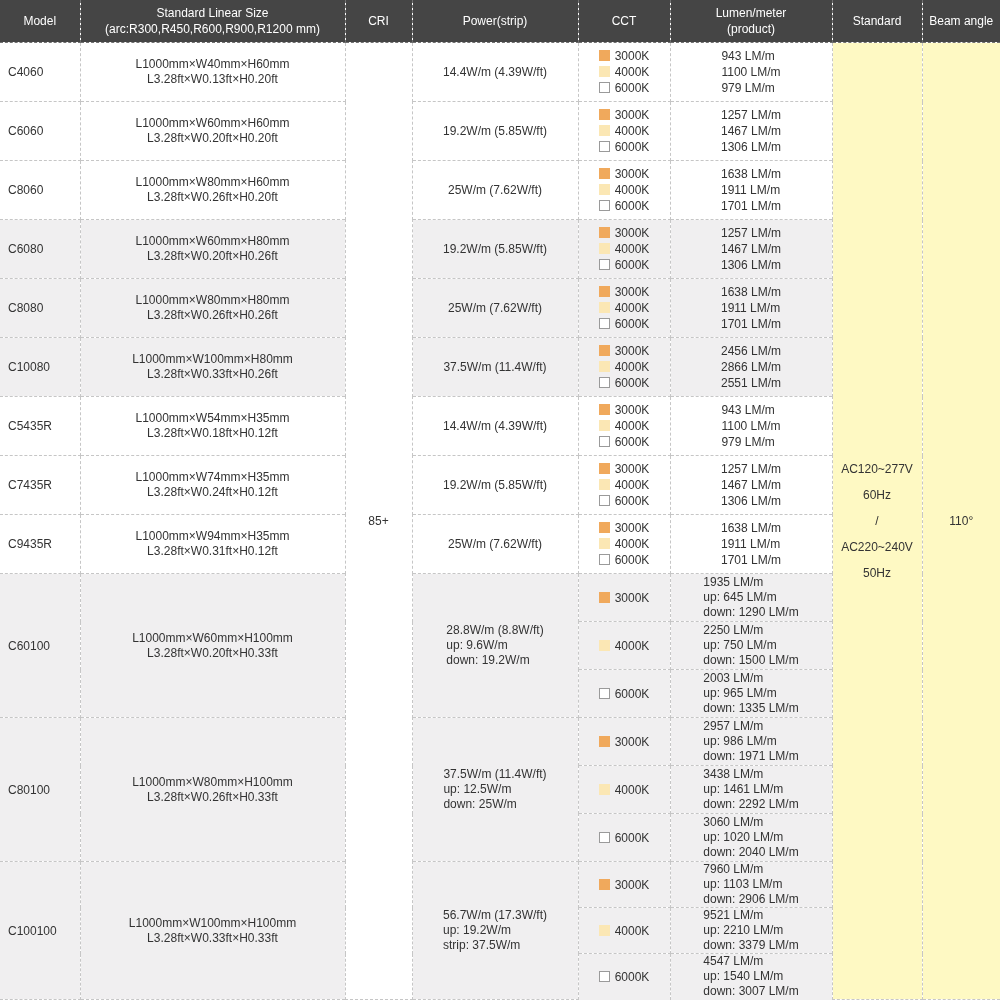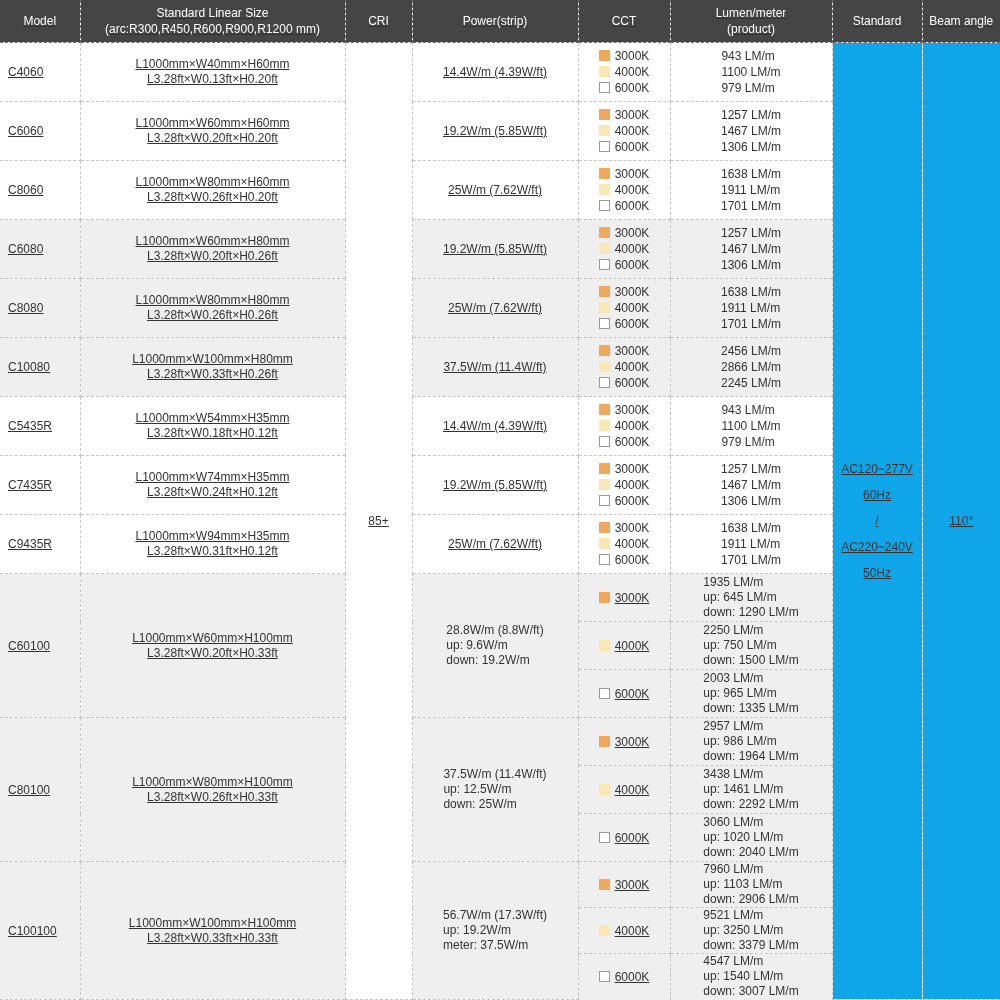--- a/index.html
+++ b/index.html
@@ -1,34 +1,34 @@
 <!DOCTYPE html>
 <html><head>
 <meta charset="utf-8">
 <style>
   html,body{margin:0;padding:0;background:#fff;}
   body{width:1000px;height:1000px;overflow:hidden;
        font-family:"Liberation Sans",sans-serif;font-size:12px;color:#333;}
-  table{width:1000px;border-collapse:collapse;table-layout:fixed;text-decoration:underline;}
+  table{width:1000px;border-collapse:collapse;table-layout:fixed;}
   th,td{border:1px dashed #c6c6c6;padding:0;text-align:center;vertical-align:middle;
         overflow:hidden;}
   thead th{background:#454545;color:#fff;font-weight:400;height:42px;
            border:1px dashed #6f6f6f;border-top:none;line-height:1.35;font-size:12px;}
   tr > *:first-child{border-left:none;}
   tr > *:last-child{border-right:none;}
   tbody tr:last-child td{border-bottom:none;}
   tr.a{background:#ffffff;}
   tr.b{background:#f0eff0;}
   tr.r1{height:59px;}
   tr.r2{height:48px;}
   tr.r3{height:46px;}
   td.model{text-align:left;padding-left:8px;}
   td.size div{line-height:15px;}
   td.cri{background:transparent;}
-  td.volt,td.beam{background:#0ea5e9;}
+  td.volt,td.beam{background:#fef9c3;}
   td.volt div{line-height:26px;}
   .blk{display:inline-block;text-align:left;line-height:16px;}
   .lum .blk,.pw .blk{line-height:15px;}
   .cl{line-height:16px;white-space:nowrap;}
   .sw{display:inline-block;width:11px;height:11px;box-sizing:border-box;
       margin-right:5px;vertical-align:-1px;}
   .sw[data-swatch="2"]{border:1px solid #9a9a9a;}
 </style>
 </head>
 <body>
@@ -176,21 +176,21 @@
         </td>
       <td class="pw">37.5W/m (11.4W/ft)</td>
       <td class="cct"><div class="blk">
         <div class="cl"><span class="sw" data-swatch="0" style="background: rgb(240, 169, 92);"></span><span>3000K</span></div>
         <div class="cl"><span class="sw" data-swatch="1" style="background: rgb(251, 231, 180);"></span><span>4000K</span></div>
         <div class="cl"><span class="sw" data-swatch="2" style="background: rgb(255, 255, 255);"></span><span>6000K</span></div>
       </div></td>
       <td class="lum"><div class="blk" style="line-height:16px">
         <div>2456 LM/m</div>
         <div>2866 LM/m</div>
-        <div>2245 LM/m</div>
+        <div>2551 LM/m</div>
       </div></td>
     </tr>
 
     <tr class="a r1">
       <td class="model">C5435R</td>
       <td class="size">
           <div>L1000mm×W54mm×H35mm</div>
           <div>L3.28ft×W0.18ft×H0.12ft</div>
         </td>
       <td class="pw">14.4W/m (4.39W/ft)</td>
@@ -295,21 +295,21 @@
         <div>37.5W/m (11.4W/ft)</div>
         <div>up: 12.5W/m</div>
         <div>down: 25W/m</div>
       </div></td>
       <td class="cct">
           <div class="cl"><span class="sw" data-swatch="0" style="background: rgb(240, 169, 92);"></span><span>3000K</span></div>
         </td>
       <td class="lum"><div class="blk">
         <div>2957 LM/m</div>
         <div>up: 986 LM/m</div>
-        <div>down: 1964 LM/m</div>
+        <div>down: 1971 LM/m</div>
       </div></td>
     </tr>
     <tr class="b r2">
       <td class="cct">
           <div class="cl"><span class="sw" data-swatch="1" style="background: rgb(251, 231, 180);"></span><span>4000K</span></div>
         </td>
       <td class="lum"><div class="blk">
         <div>3438 LM/m</div>
         <div>up: 1461 LM/m</div>
         <div>down: 2292 LM/m</div>
@@ -328,38 +328,38 @@
 
     <tr class="b r3">
       <td class="model" rowspan="3">C100100</td>
       <td class="size" rowspan="3">
           <div>L1000mm×W100mm×H100mm</div>
           <div>L3.28ft×W0.33ft×H0.33ft</div>
         </td>
       <td class="pw" rowspan="3"><div class="blk">
         <div>56.7W/m (17.3W/ft)</div>
         <div>up: 19.2W/m</div>
-        <div>meter: 37.5W/m</div>
+        <div>strip: 37.5W/m</div>
       </div></td>
       <td class="cct">
           <div class="cl"><span class="sw" data-swatch="0" style="background: rgb(240, 169, 92);"></span><span>3000K</span></div>
         </td>
       <td class="lum"><div class="blk">
         <div>7960 LM/m</div>
         <div>up: 1103 LM/m</div>
         <div>down: 2906 LM/m</div>
       </div></td>
     </tr>
     <tr class="b r3">
       <td class="cct">
           <div class="cl"><span class="sw" data-swatch="1" style="background: rgb(251, 231, 180);"></span><span>4000K</span></div>
         </td>
       <td class="lum"><div class="blk">
         <div>9521 LM/m</div>
-        <div>up: 3250 LM/m</div>
+        <div>up: 2210 LM/m</div>
         <div>down: 3379 LM/m</div>
       </div></td>
     </tr>
     <tr class="b r3">
       <td class="cct">
           <div class="cl"><span class="sw" data-swatch="2" style="background: rgb(255, 255, 255);"></span><span>6000K</span></div>
         </td>
       <td class="lum"><div class="blk">
         <div>4547 LM/m</div>
         <div>up: 1540 LM/m</div>

